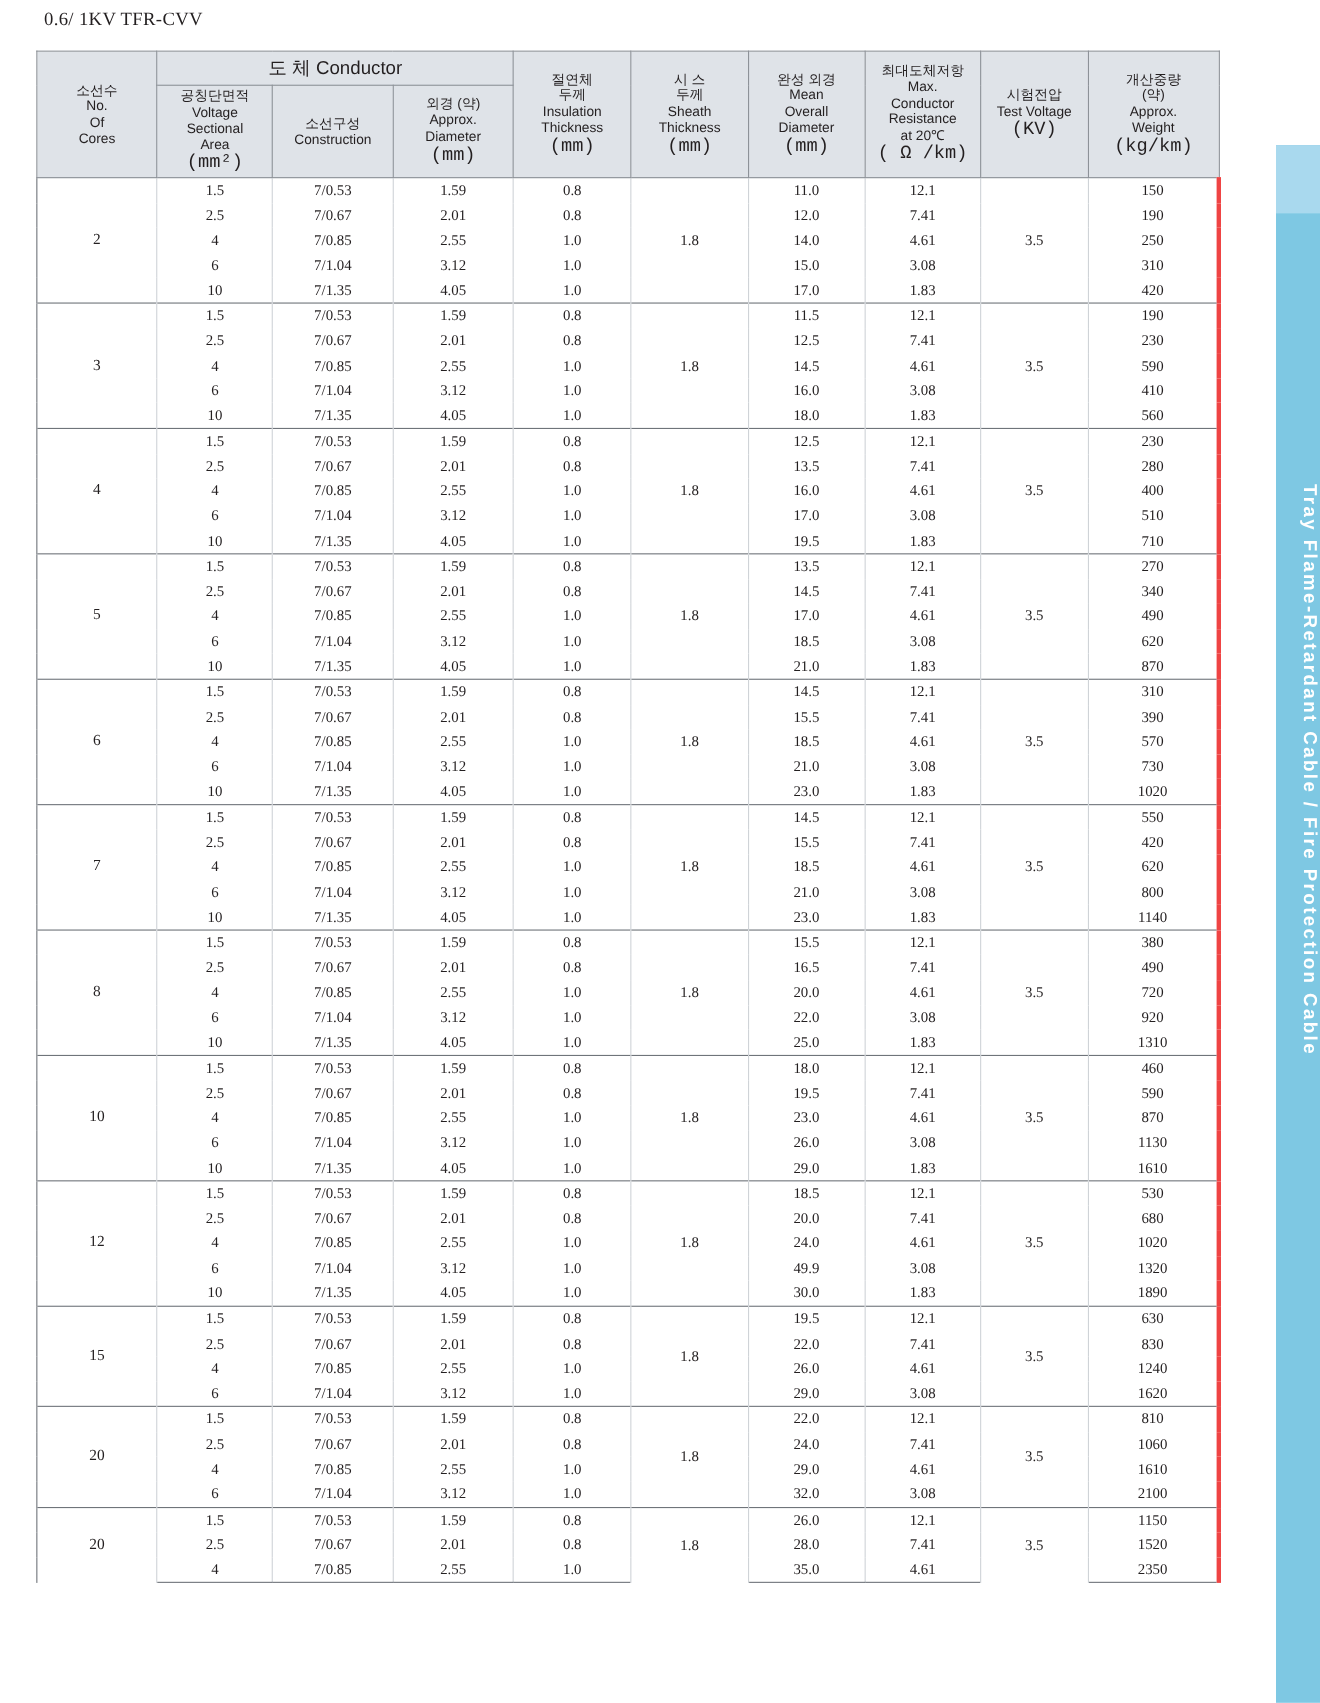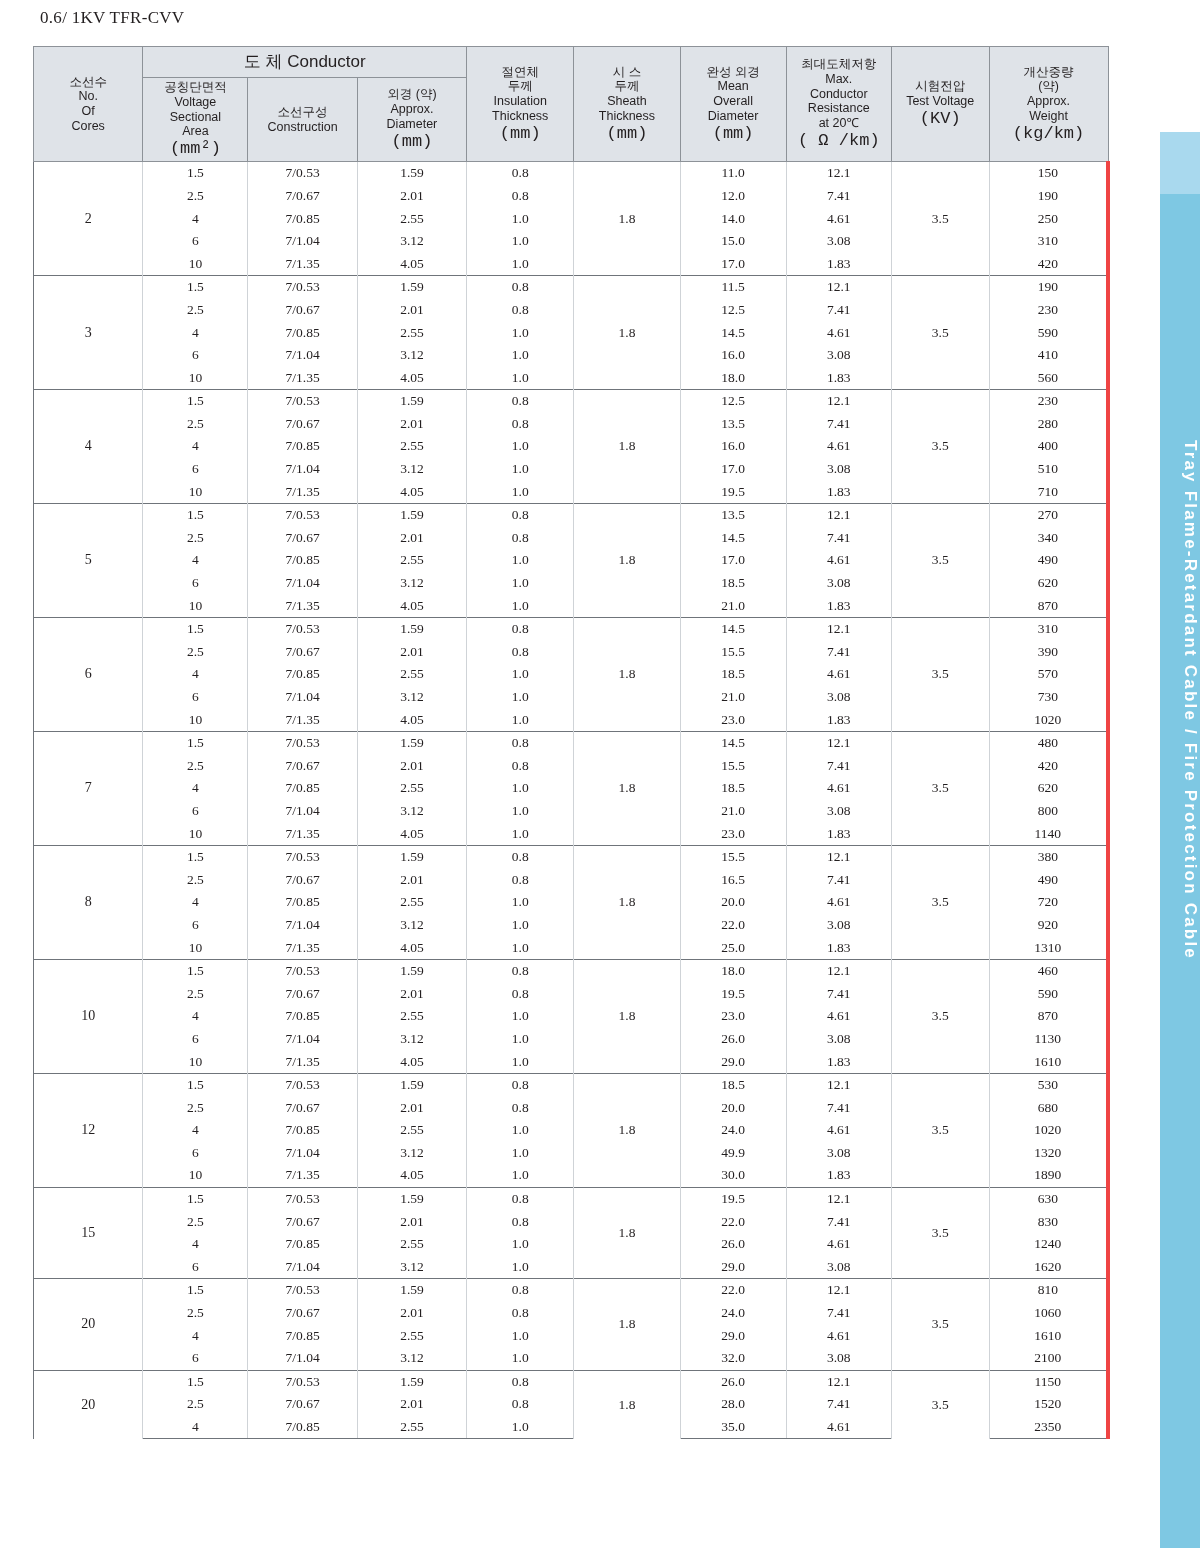--- a/index.html
+++ b/index.html
@@ -475,21 +475,21 @@
         <tr class="group-first">
           <td rowspan="5" class="cores lcol">7</td>
           <td>1.5</td>
           <td>7/0.53</td>
           <td>1.59</td>
           <td>0.8</td>
           <td rowspan="5">1.8</td>
           <td>14.5</td>
           <td>12.1</td>
           <td rowspan="5">3.5</td>
-          <td class="rcol">480</td>
+          <td class="rcol">550</td>
         </tr>
         <tr>
           <td>2.5</td>
           <td>7/0.67</td>
           <td>2.01</td>
           <td>0.8</td>
           <td>15.5</td>
           <td>7.41</td>
           <td class="rcol">420</td>
         </tr>

